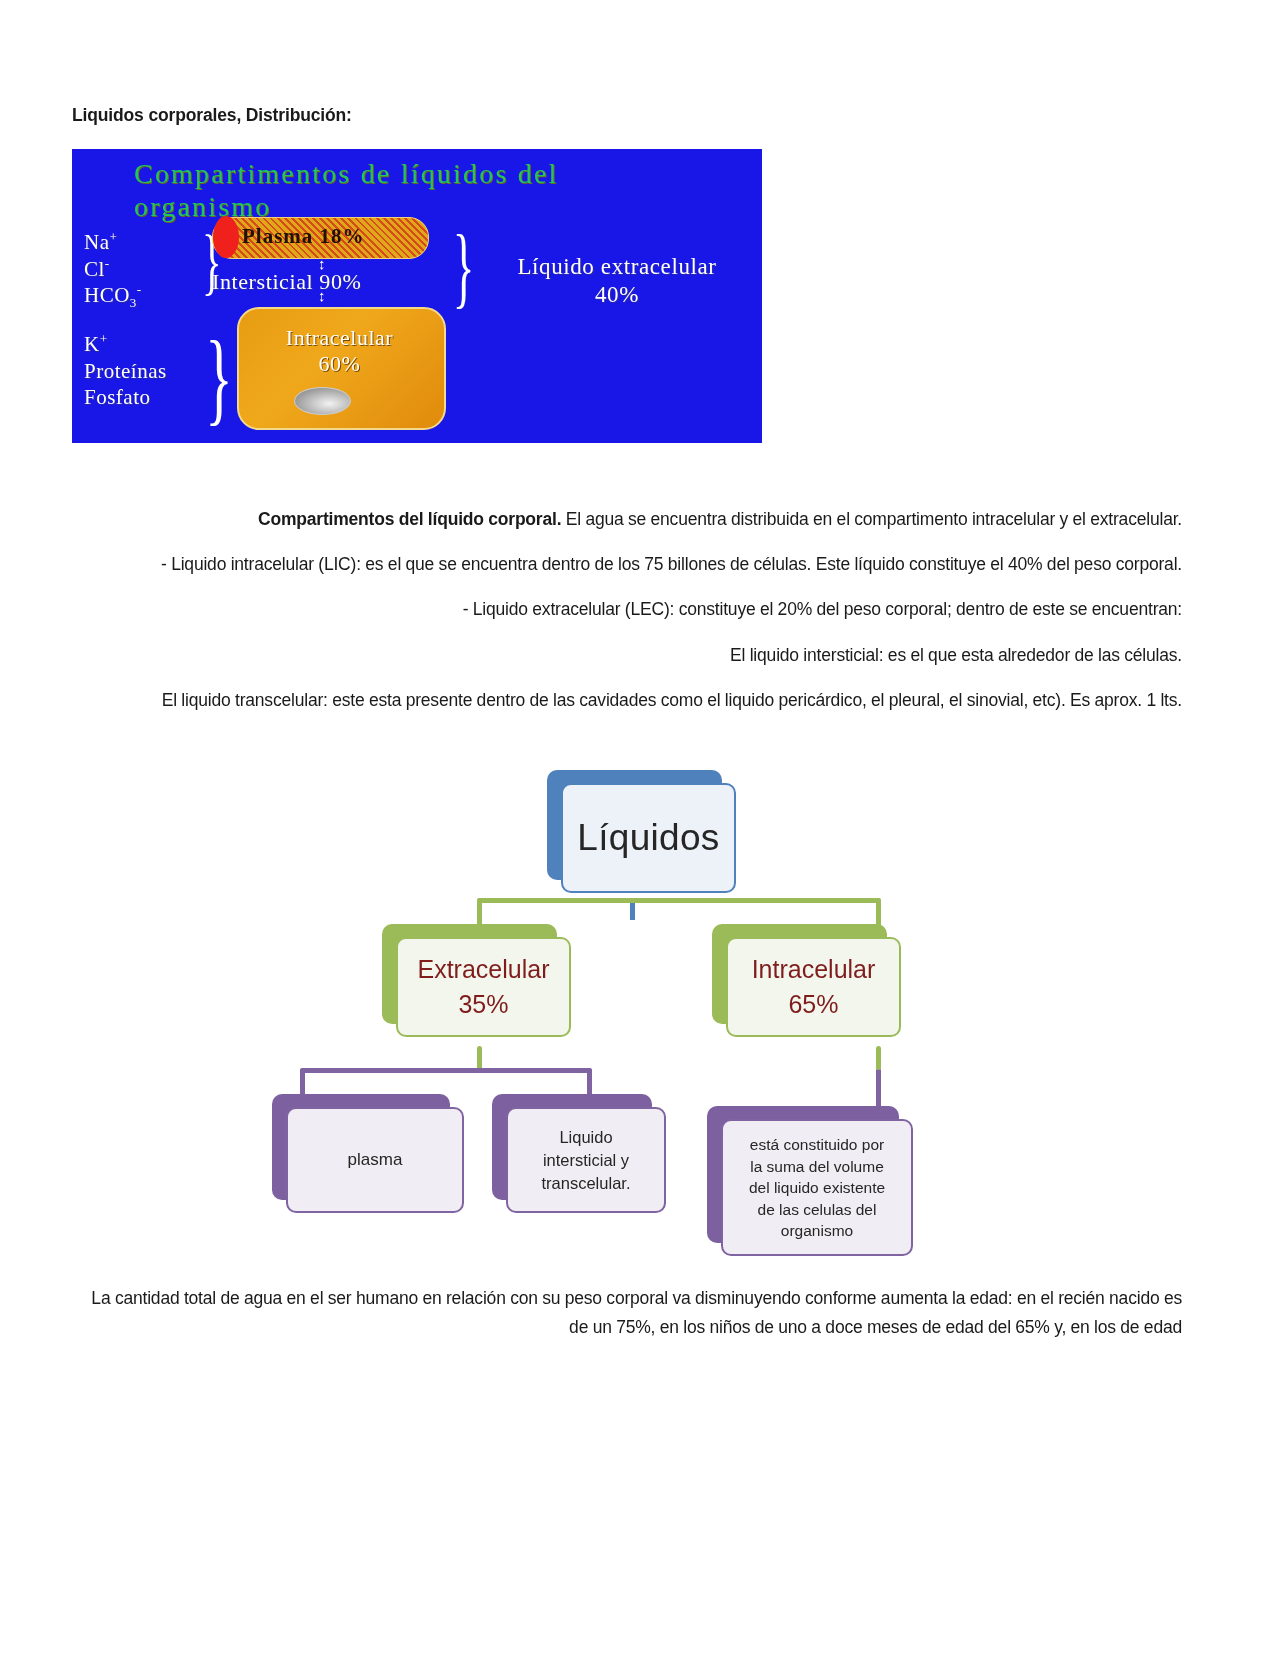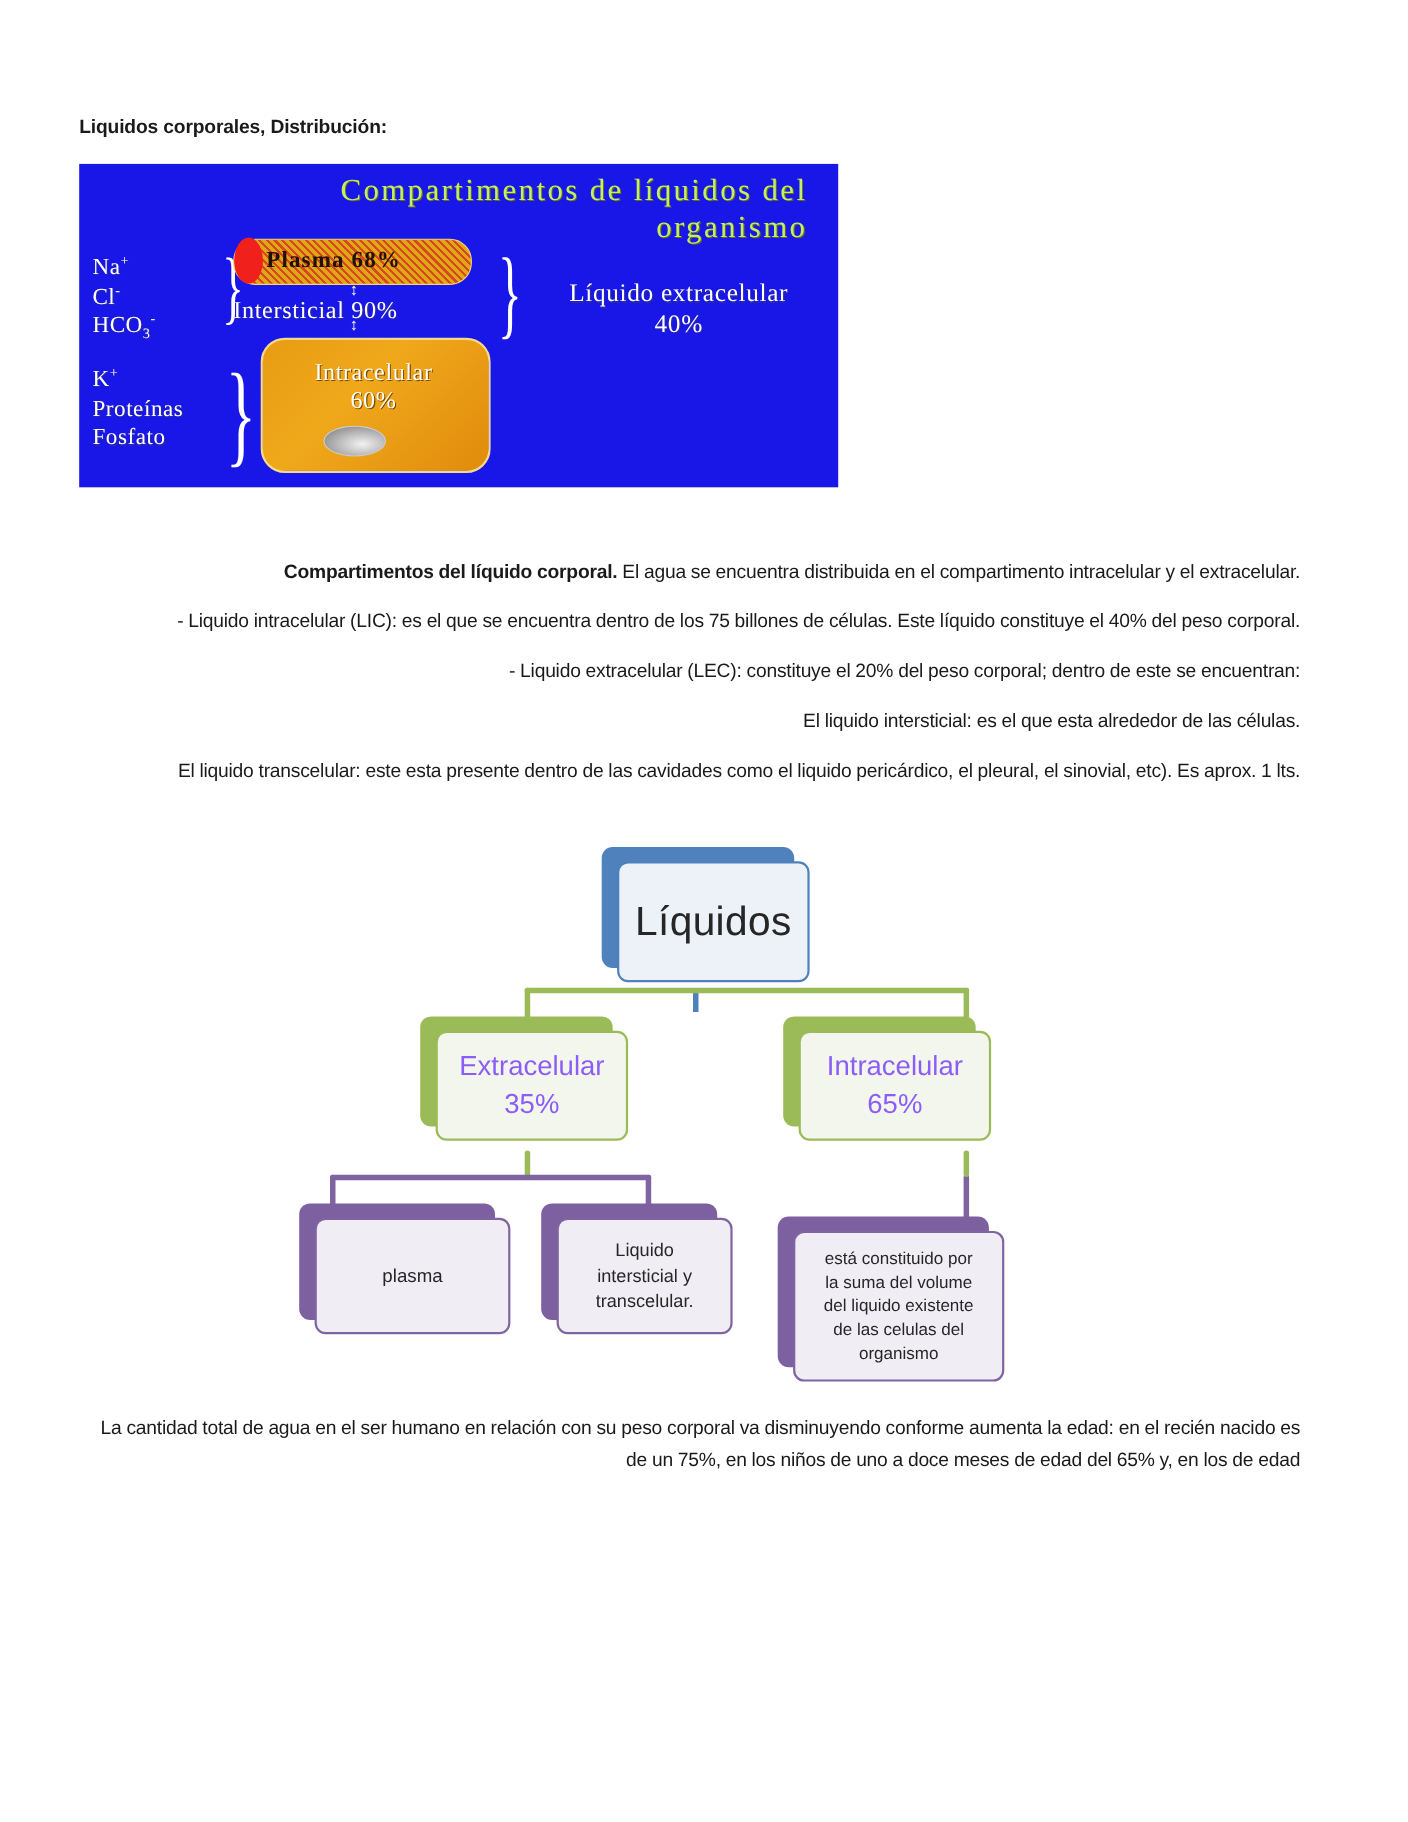--- a/index.html
+++ b/index.html
@@ -55,22 +55,22 @@
     margin-top: 21px;
     background: #1817e8;
     overflow: hidden;
     font-family: "Liberation Serif", serif;
   }
   .bf-title {
     position: absolute;
     left: 62px;
     top: 8px;
     width: 600px;
-    text-align: right;
-    color: #bef264;
+    text-align: left;
+    color: #22c55e;
     font-size: 28px;
     line-height: 1.18;
     letter-spacing: 2.2px;
     text-shadow: 1px 1px 0 #6d6a1a;
   }
   .bf-ions-left {
     position: absolute;
     left: 12px;
     top: 80px;
     color: #ffffff;
@@ -240,21 +240,21 @@
     background: #EDF2F8;
     border: 2.5px solid #4F81BD;
     color: #262626;
     font-size: 37px;
     letter-spacing: 0.3px;
   }
   .green-back { background: #9BBB59; }
   .green-front {
     background: #F3F6EC;
     border: 2.5px solid #9BBB59;
-    color: #8b5cf6;
+    color: #7f1d1d;
     font-size: 25px;
     line-height: 1.42;
   }
   .purple-back { background: #7D60A0; }
   .purple-front {
     background: #F1EDF4;
     border: 2.5px solid #8064A2;
     color: #262626;
     font-size: 17px;
     line-height: 1.35;
@@ -296,21 +296,21 @@
         <div>Proteínas</div>
         <div>Fosfato</div>
       </div>
 
       <div class="brace brace-a">}</div>
       <div class="brace brace-b">}</div>
       <div class="brace brace-c">}</div>
 
       <div class="plasma-tube"></div>
       <div class="plasma-cap"></div>
-      <div class="plasma-label">Plasma 68%</div>
+      <div class="plasma-label">Plasma 18%</div>
 
       <div class="arrow-v arrow1">↕</div>
       <div class="interst-label">Intersticial 90%</div>
       <div class="arrow-v arrow2">↕</div>
 
       <div class="lec-label">
         <div>Líquido extracelular</div>
         <div>40%</div>
       </div>
 

